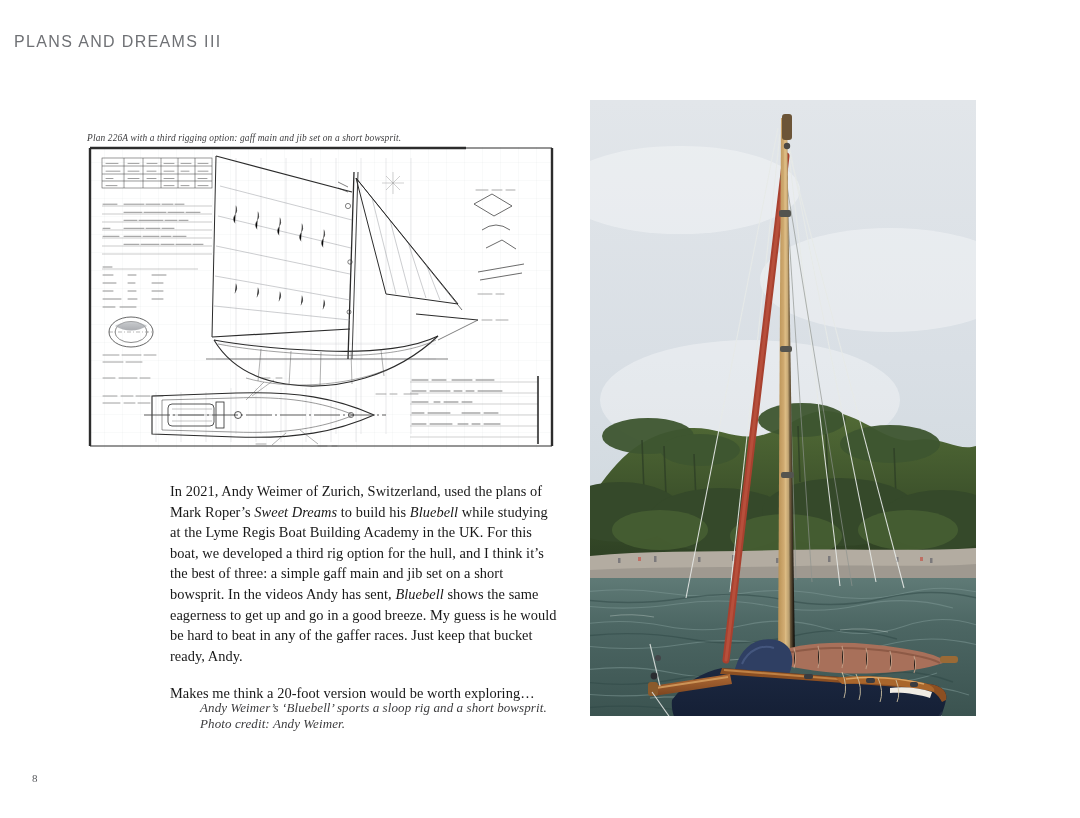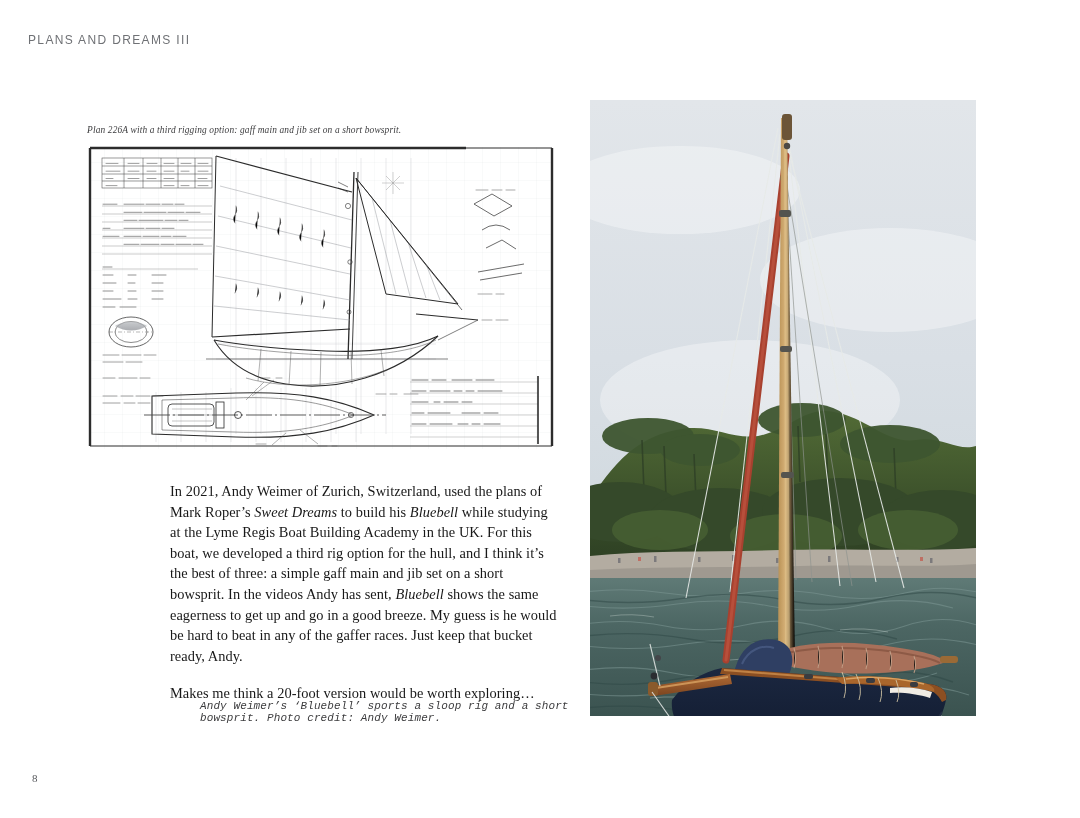--- a/index.html
+++ b/index.html
@@ -12,45 +12,45 @@
     height: 818px;
     position: relative;
     overflow: hidden;
     font-family: "Liberation Serif", serif;
     color: #1a1a1a;
   }
 
   
   .running-head {
     position: absolute;
-    left: 28px;
+    left: 14px;
     top: 33px;
     font-family: "Liberation Sans", sans-serif;
-    font-size: 12px;
+    font-size: 16px;
     letter-spacing: 1.35px;
     color: #6f7175;
     font-weight: 400;
     white-space: nowrap;
   }
 
   
   .folio {
     position: absolute;
     left: 32px;
     top: 772px;
     font-family: "Liberation Serif", serif;
     font-size: 11px;
     color: #55575b;
   }
 
   
   .plan-caption {
     position: absolute;
     left: 87px;
-    top: 125px;
+    top: 133px;
     width: 470px;
     font-family: "Liberation Serif", serif;
     font-style: italic;
     font-size: 9.4px;
     letter-spacing: 0.15px;
     color: #3b3b3d;
   }
 
   
   .plan-wrap {
@@ -81,23 +81,23 @@
   }
   .body-col p + p { margin-top: 17px; }
   .body-col i { font-style: italic; }
 
   
   .photo-caption {
     position: absolute;
     left: 200px;
     top: 700px;
     width: 375px;
-    font-family: Liberation Mono, monospace;
+    font-family: Liberation Serif, serif;
     font-style: italic;
-    font-size: 11px;
+    font-size: 13px;
     letter-spacing: 0.1px;
     color: #3b3b3d;
   }
 
   
   .photo {
     position: absolute;
     left: 590px;
     top: 100px;
     width: 386px;

